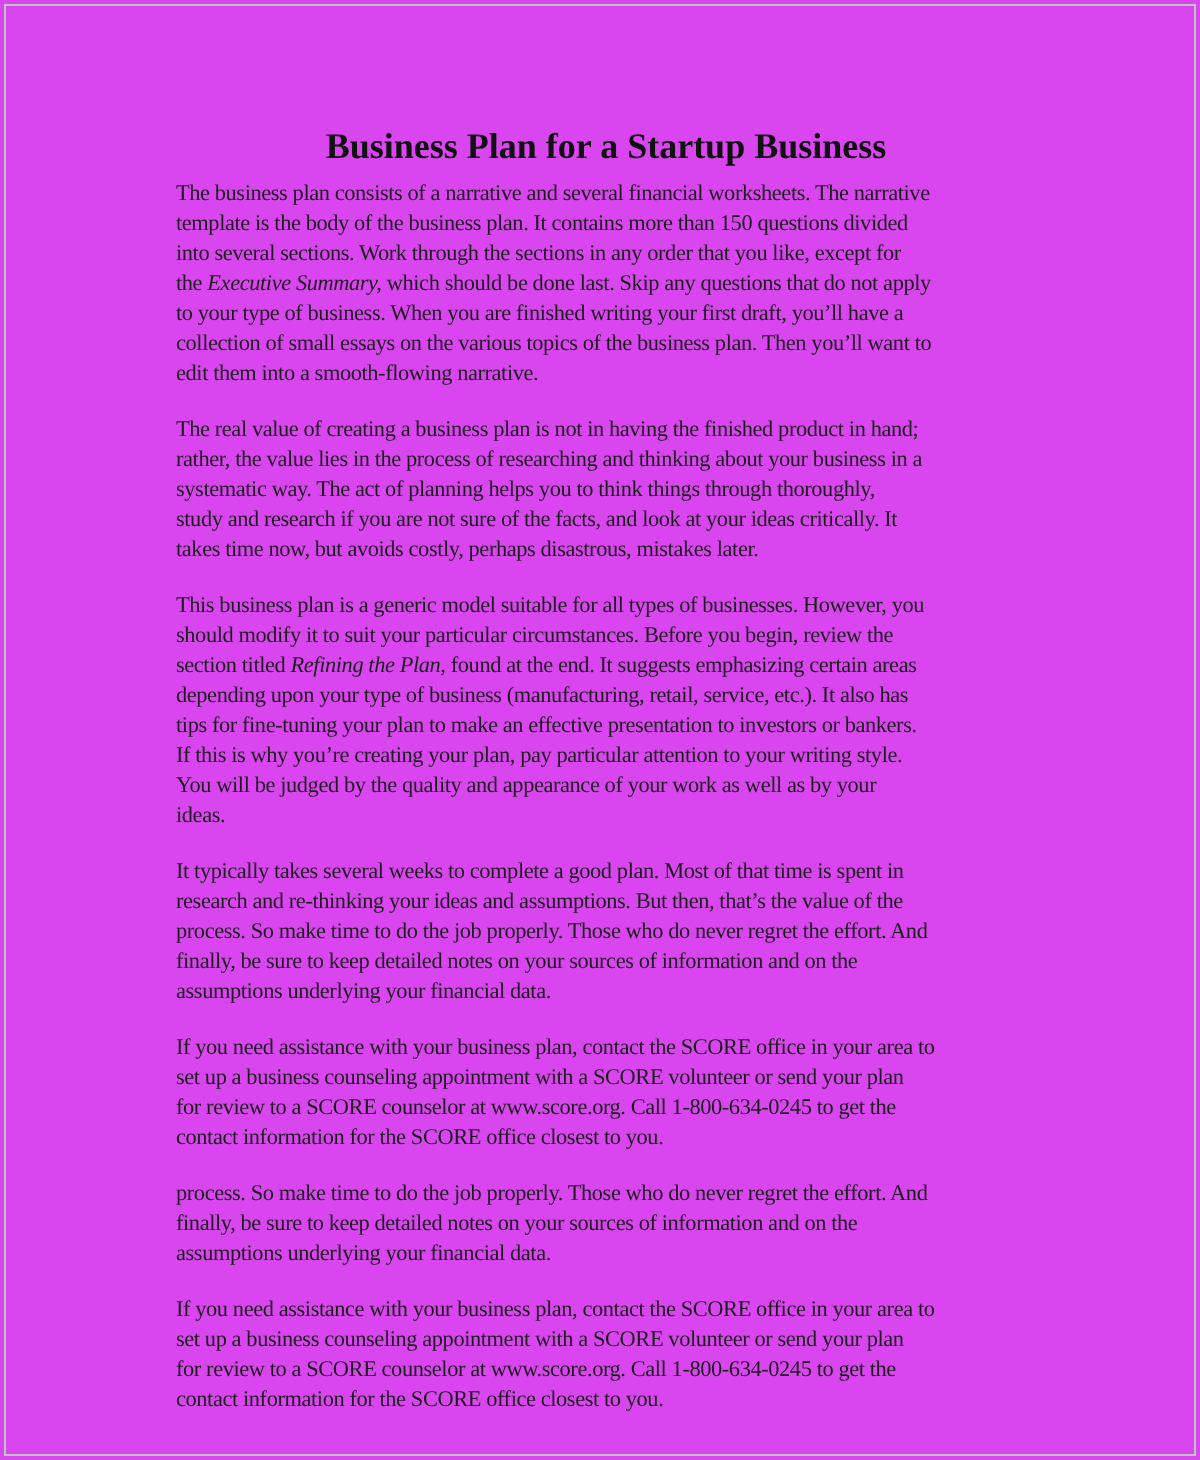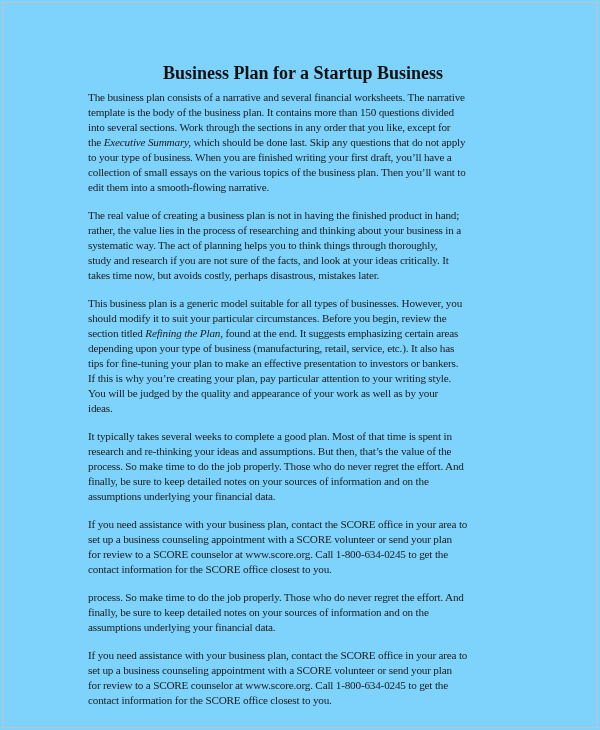--- a/index.html
+++ b/index.html
@@ -4,21 +4,21 @@
 <style>
   html, body {
     margin: 0;
     padding: 0;
     background: #ffffff;
   }
   .page {
     position: relative;
     width: 600px;
     height: 730px;
-    background: #7dd3fc;
+    background: #d946ef;
     overflow: hidden;
     font-family: "Liberation Serif", serif;
     color: #1c1c1c;
   }
   .page-frame {
     position: absolute;
     inset: 2px;
     border: 1px solid #c2c2c2;
     pointer-events: none;
   }

